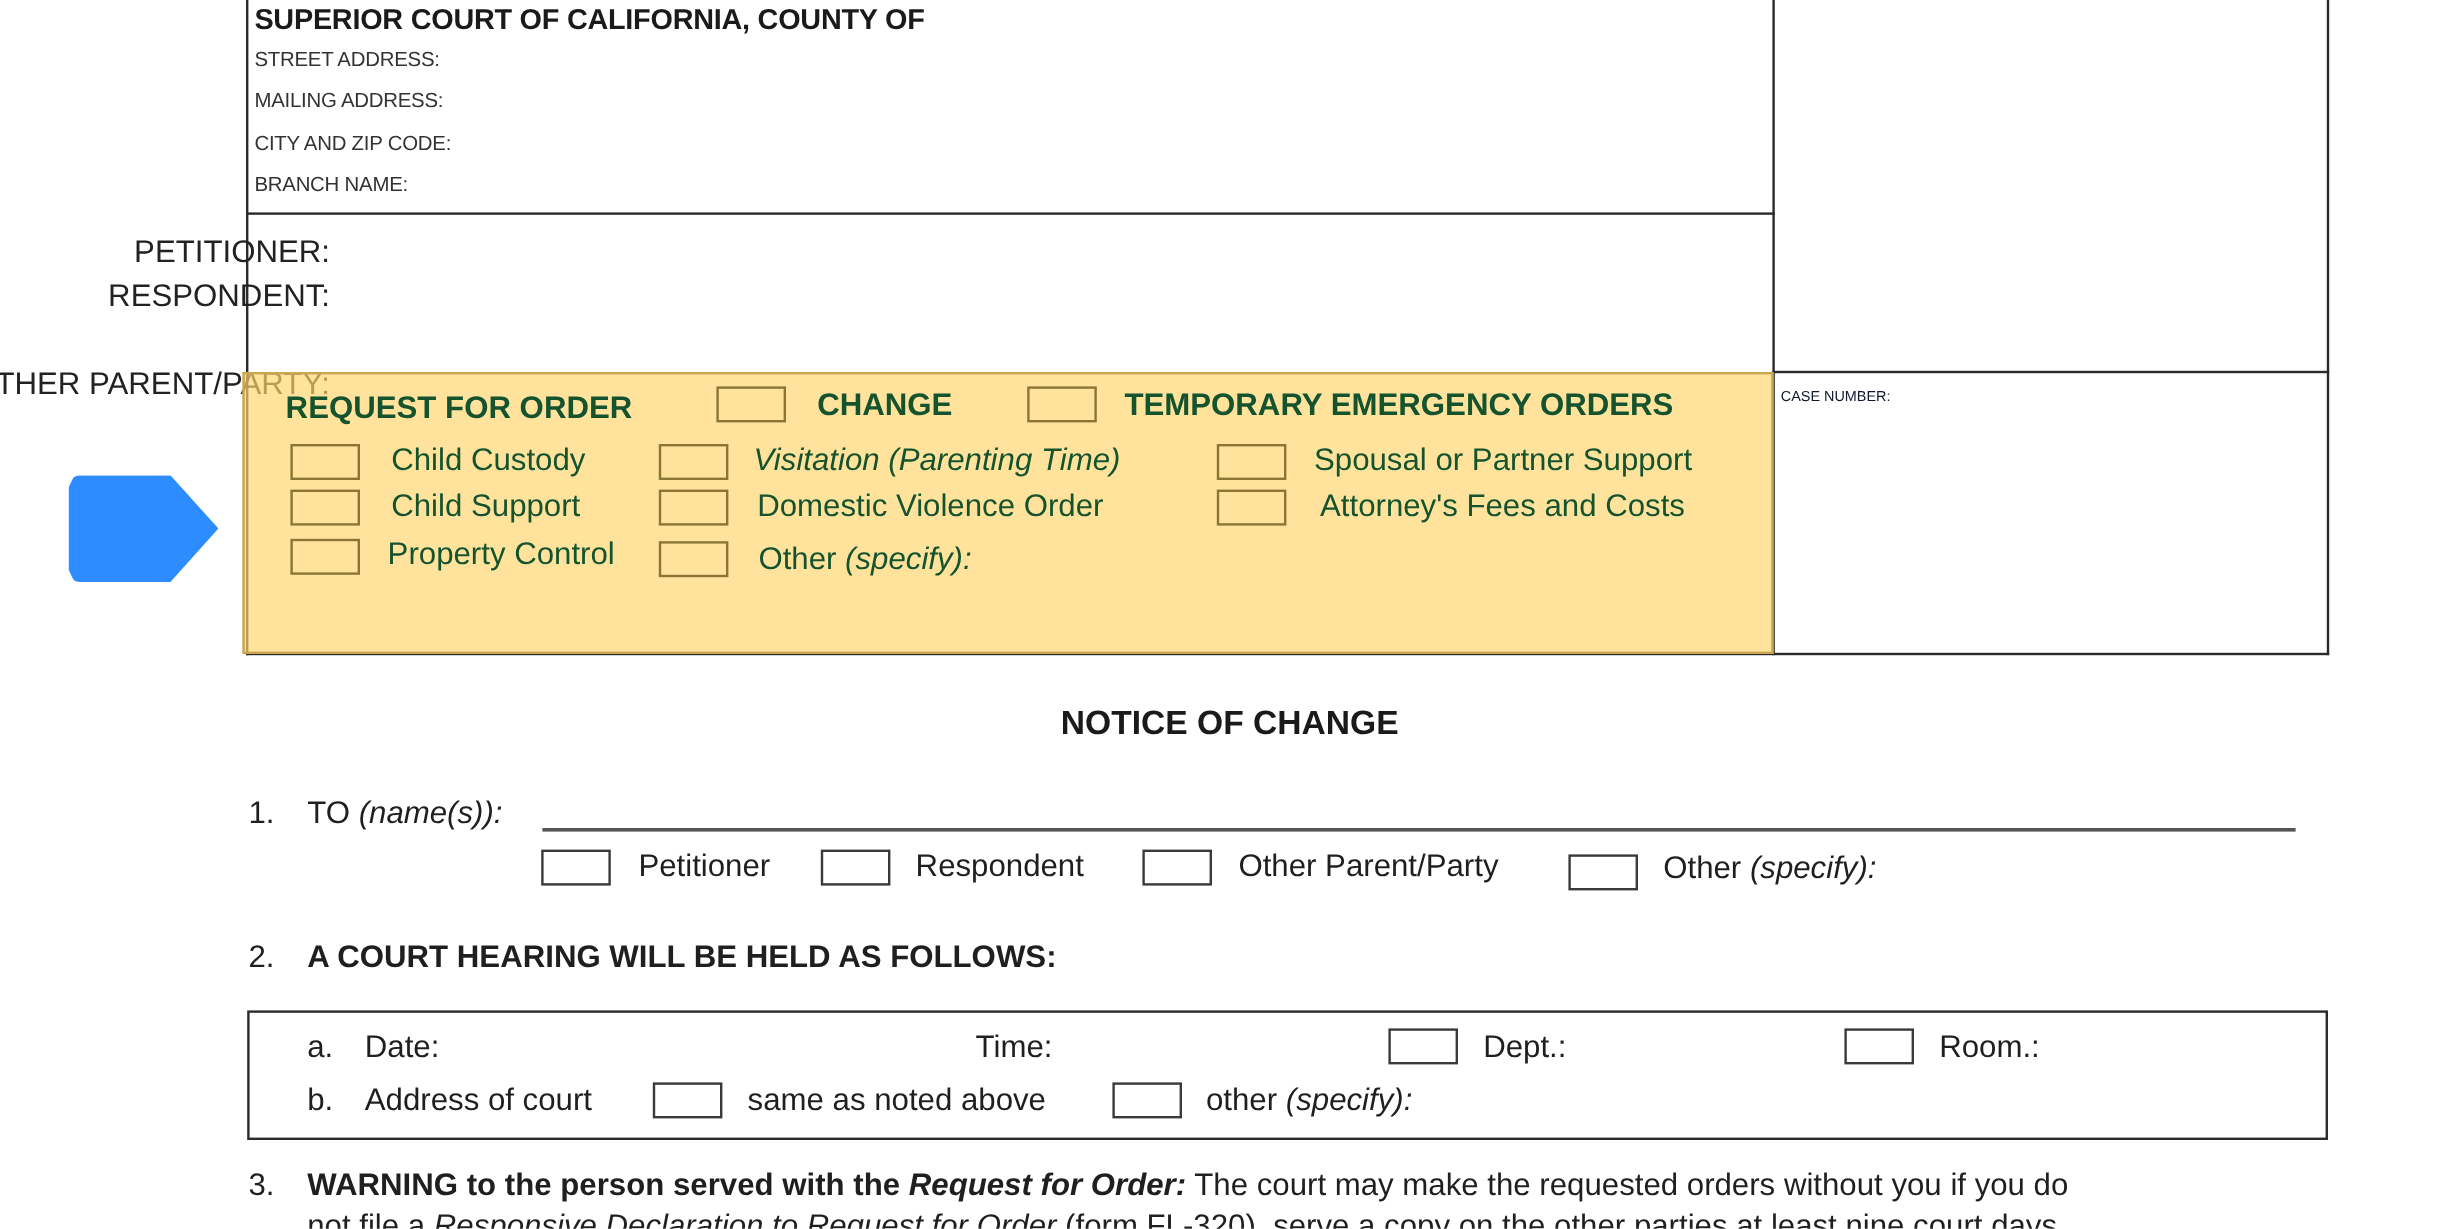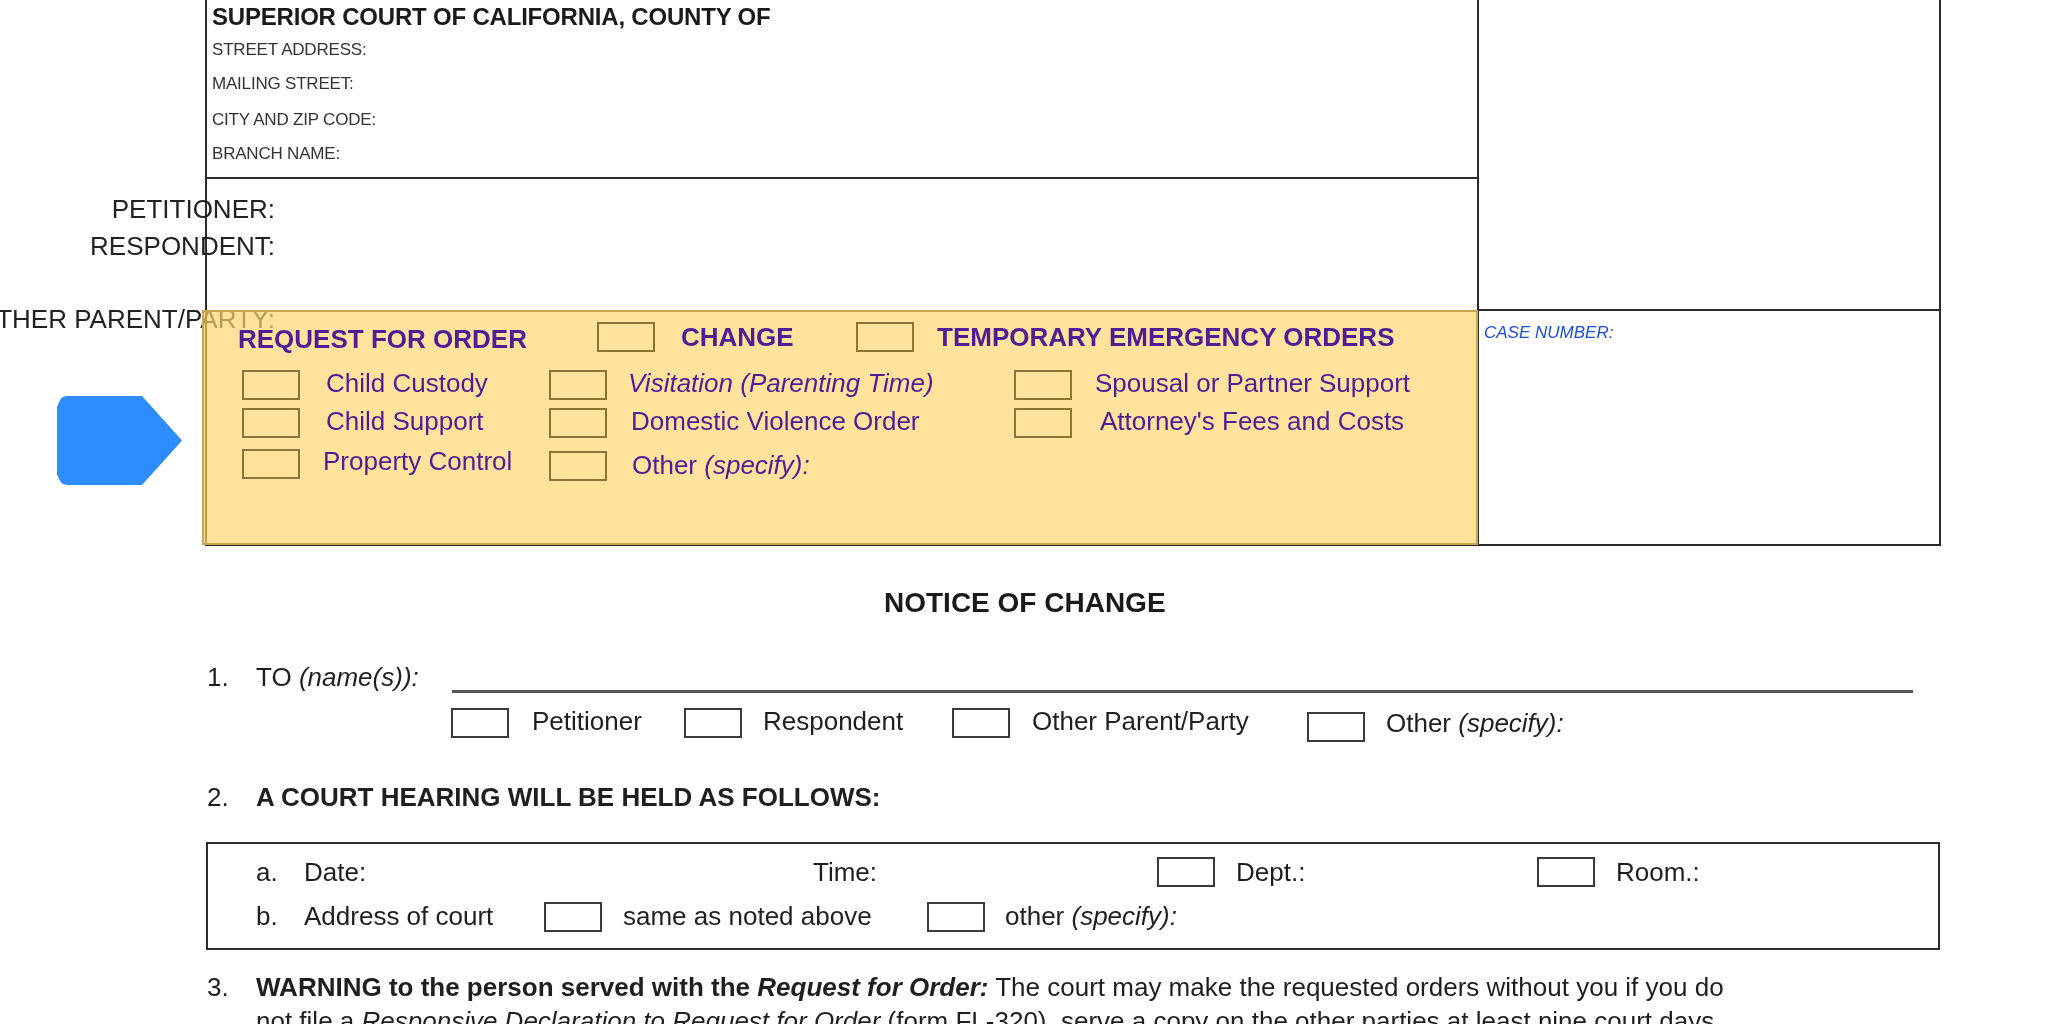--- a/index.html
+++ b/index.html
@@ -13,41 +13,41 @@
     color: #1a1a1a;
   }
   .page { position: relative; width: 1767px; height: 1024px; }
   .abs { position: absolute; }
   .line-h { position: absolute; height: 2px; background: #2b2b2b; }
   .line-v { position: absolute; width: 2px; background: #2b2b2b; }
 
   .court-title { font-weight: bold; font-size: 24px; letter-spacing: -0.2px; white-space: nowrap; }
   .addr-label { font-size: 17px; color: #333; white-space: nowrap; letter-spacing: -0.2px; }
   .party-label { font-size: 26px; color: #222; white-space: nowrap; text-align: center; }
-  .case-label { font-size: 17px; color: #1d4ed8; white-space: nowrap; font-style: italic; }
+  .case-label { font-size: 12px; color: #0f172a; white-space: nowrap; }
 
   .cb {
     position: absolute;
     width: 58px; height: 30px;
     box-sizing: border-box;
     border: 2px solid #3a3a3a;
     background: transparent;
     cursor: pointer;
   }
 
   
   .highlight {
     position: absolute;
     left: 202px; top: 310px;
     width: 1276px; height: 235px;
     background: rgba(255, 213, 110, 0.68);
     border: 2px solid #c9a650;
     box-sizing: border-box;
   }
-  .rfo-text { color: #4c1d95; white-space: nowrap; position: absolute; }
+  .rfo-text { color: #14532d; white-space: nowrap; position: absolute; }
   .rfo-head { font-weight: bold; font-size: 26px; }
   .rfo-item { font-size: 26px; }
   .hl-cb { border-color: #8a7535; }
 
   .marker {
     position: absolute;
     left: 57px; top: 396px;
     width: 125px; height: 89px;
     background: #2d8cff;
     clip-path: polygon(0 12%, 4% 0, 68% 0, 100% 50%, 68% 100%, 4% 100%, 0 88%);
@@ -73,21 +73,21 @@
 
   <div class="line-v" style="left:205px; top:0; height:546px;"></div>
   <div class="line-v" style="left:1477px; top:0; height:546px;"></div>
   <div class="line-v" style="left:1939px; top:0; height:546px;"></div>
   <div class="line-h" style="left:205px; top:177px; width:1274px;"></div>
   <div class="line-h" style="left:1477px; top:309px; width:464px;"></div>
   <div class="line-h" style="left:205px; top:544px; width:1736px;"></div>
 
   <div class="abs court-title" style="left:212px; top:3px;">SUPERIOR COURT OF CALIFORNIA, COUNTY OF</div>
   <div class="abs addr-label" style="left:212px; top:40px;">STREET ADDRESS:</div>
-  <div class="abs addr-label" style="left:212px; top:74px;">MAILING STREET:</div>
+  <div class="abs addr-label" style="left:212px; top:74px;">MAILING ADDRESS:</div>
   <div class="abs addr-label" style="left:212px; top:110px;">CITY AND ZIP CODE:</div>
   <div class="abs addr-label" style="left:212px; top:144px;">BRANCH NAME:</div>
 
   <div class="abs party-label" style="right:1492px; top:194px;">PETITIONER:</div>
   <div class="abs party-label" style="right:1492px; top:231px;">RESPONDENT:</div>
   <div class="abs party-label" style="right:1492px; top:268px;margin-top:36px;">OTHER PARENT/PARTY:</div>
 
   <div class="abs case-label" style="left:1484px; top:323px;">CASE NUMBER:</div>
 
   <div class="highlight"></div>

